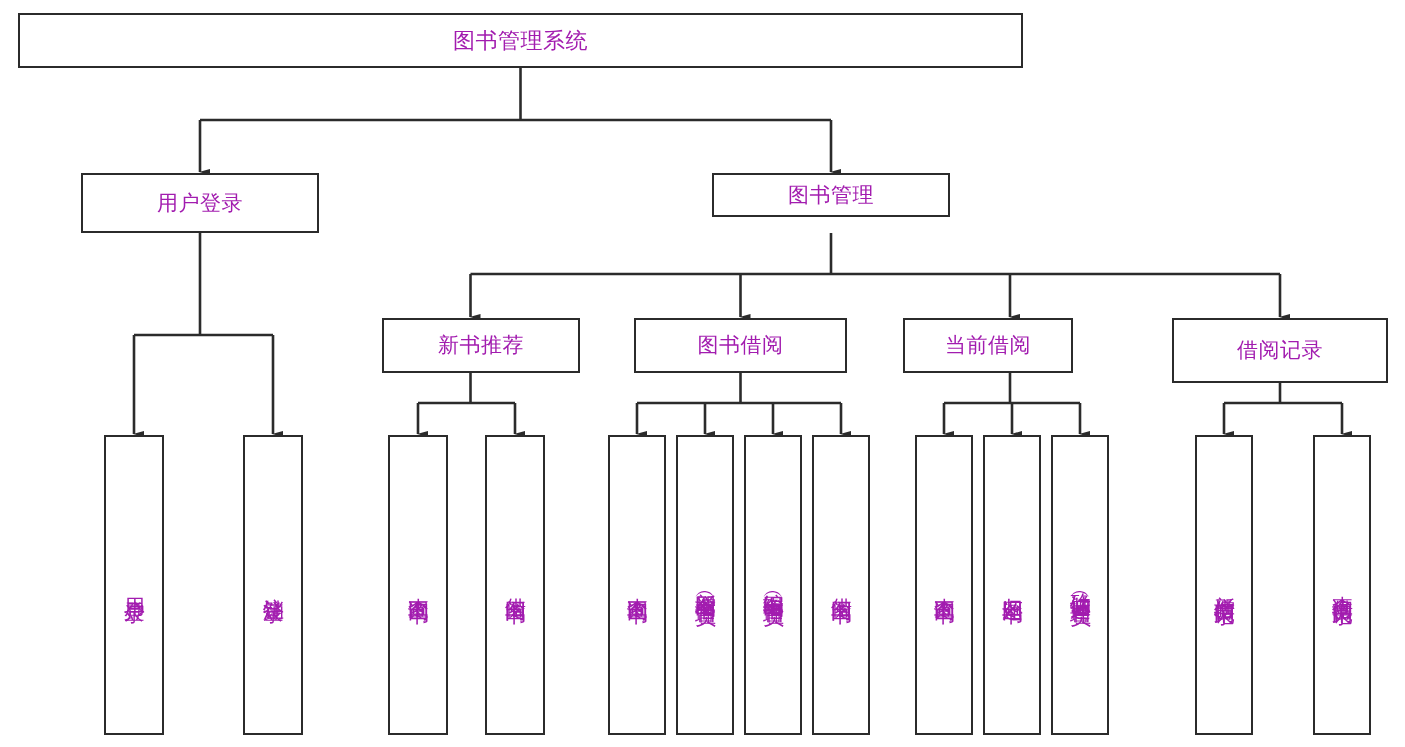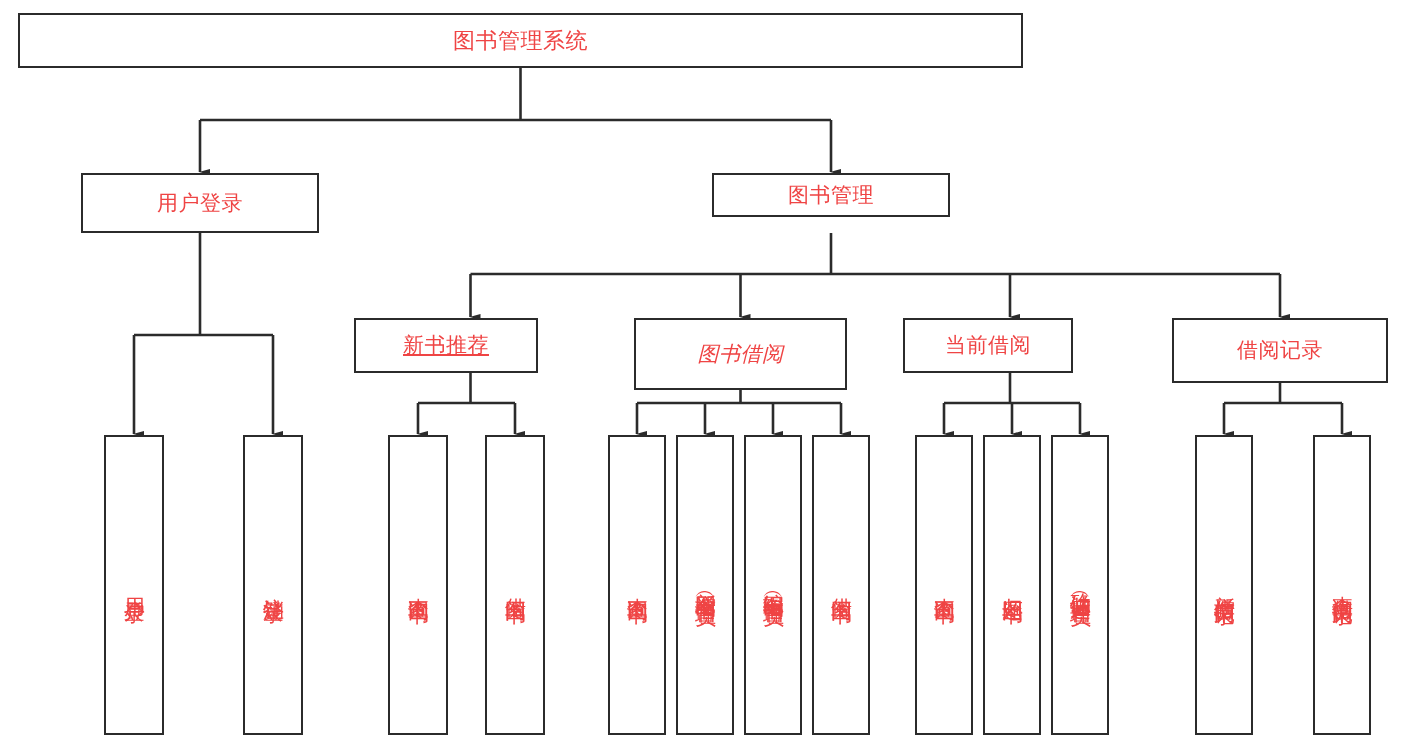--- a/index.html
+++ b/index.html
@@ -18,21 +18,21 @@
     overflow: hidden;
   }
   .node {
     position: absolute;
     box-sizing: border-box;
     background: #ffffff;
     border: 2px solid #2b2b2b;
     display: flex;
     align-items: center;
     justify-content: center;
-    color: #ef4444;
+    color: #a21caf;
   }
   .node-label {
     display: block;
     text-align: center;
     line-height: 1.18;
     letter-spacing: 0.5px;
   }
   .node.horizontal .node-label {
     writing-mode: horizontal-tb;
     font-size: 21px;
@@ -115,24 +115,24 @@
   <div id="node-layer">
       <div class="node horizontal root" style="left: 18px; top: 13px; width: 1005px; height: 55px;">
         <span class="node-label">图书管理系统</span>
       </div>
       <div class="node horizontal" style="left: 81px; top: 173px; width: 238px; height: 60px;">
         <span class="node-label">用户登录</span>
       </div>
       <div class="node horizontal" style="left: 712px; top: 173px; width: 238px; height: 44px;">
         <span class="node-label">图书管理</span>
       </div>
-      <div class="node horizontal" style="left: 354px; top: 318px; width: 184px; height: 55px; text-decoration: underline;">
+      <div class="node horizontal" style="left: 382px; top: 318px; width: 198px; height: 55px;">
         <span class="node-label">新书推荐</span>
       </div>
-      <div class="node horizontal" style="left: 634px; top: 318px; width: 213px; height: 72px; font-style: italic;">
+      <div class="node horizontal" style="left: 634px; top: 318px; width: 213px; height: 55px;">
         <span class="node-label">图书借阅</span>
       </div>
       <div class="node horizontal" style="left: 903px; top: 318px; width: 170px; height: 55px;">
         <span class="node-label">当前借阅</span>
       </div>
       <div class="node horizontal" style="left: 1172px; top: 318px; width: 216px; height: 65px;">
         <span class="node-label">借阅记录</span>
       </div>
       <div class="node vertical" style="left: 104px; top: 435px; width: 60px; height: 300px;">
         <span class="node-label">用户登录</span>

